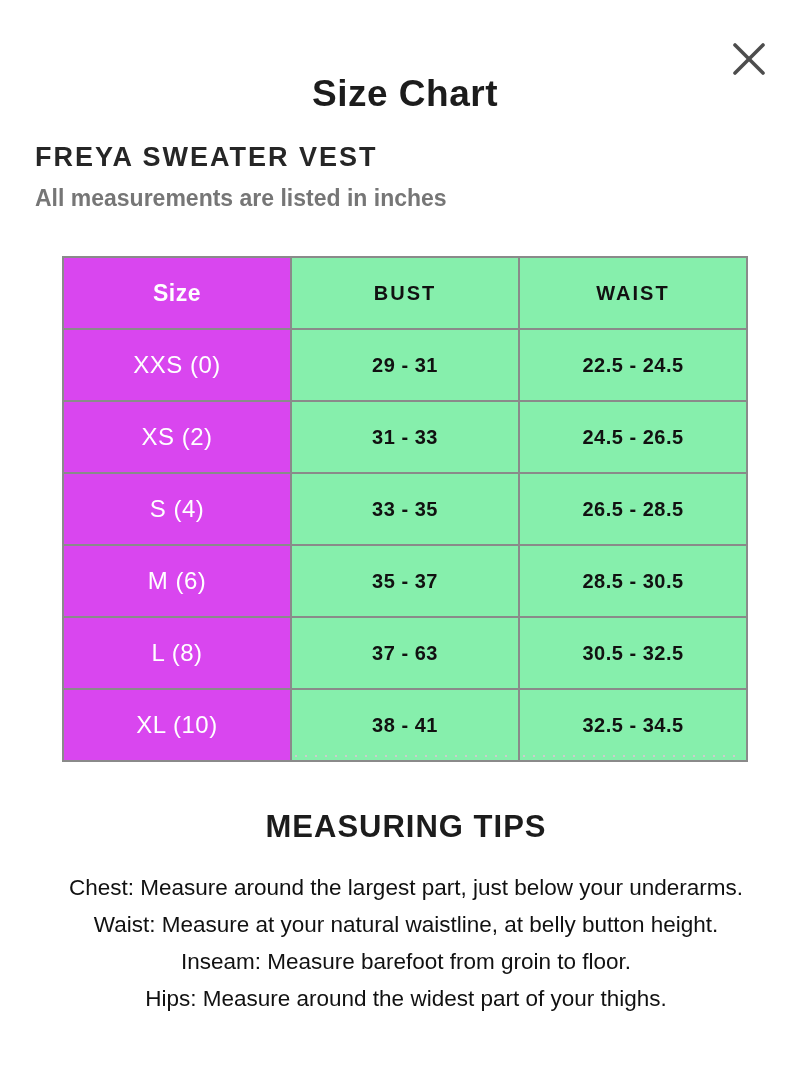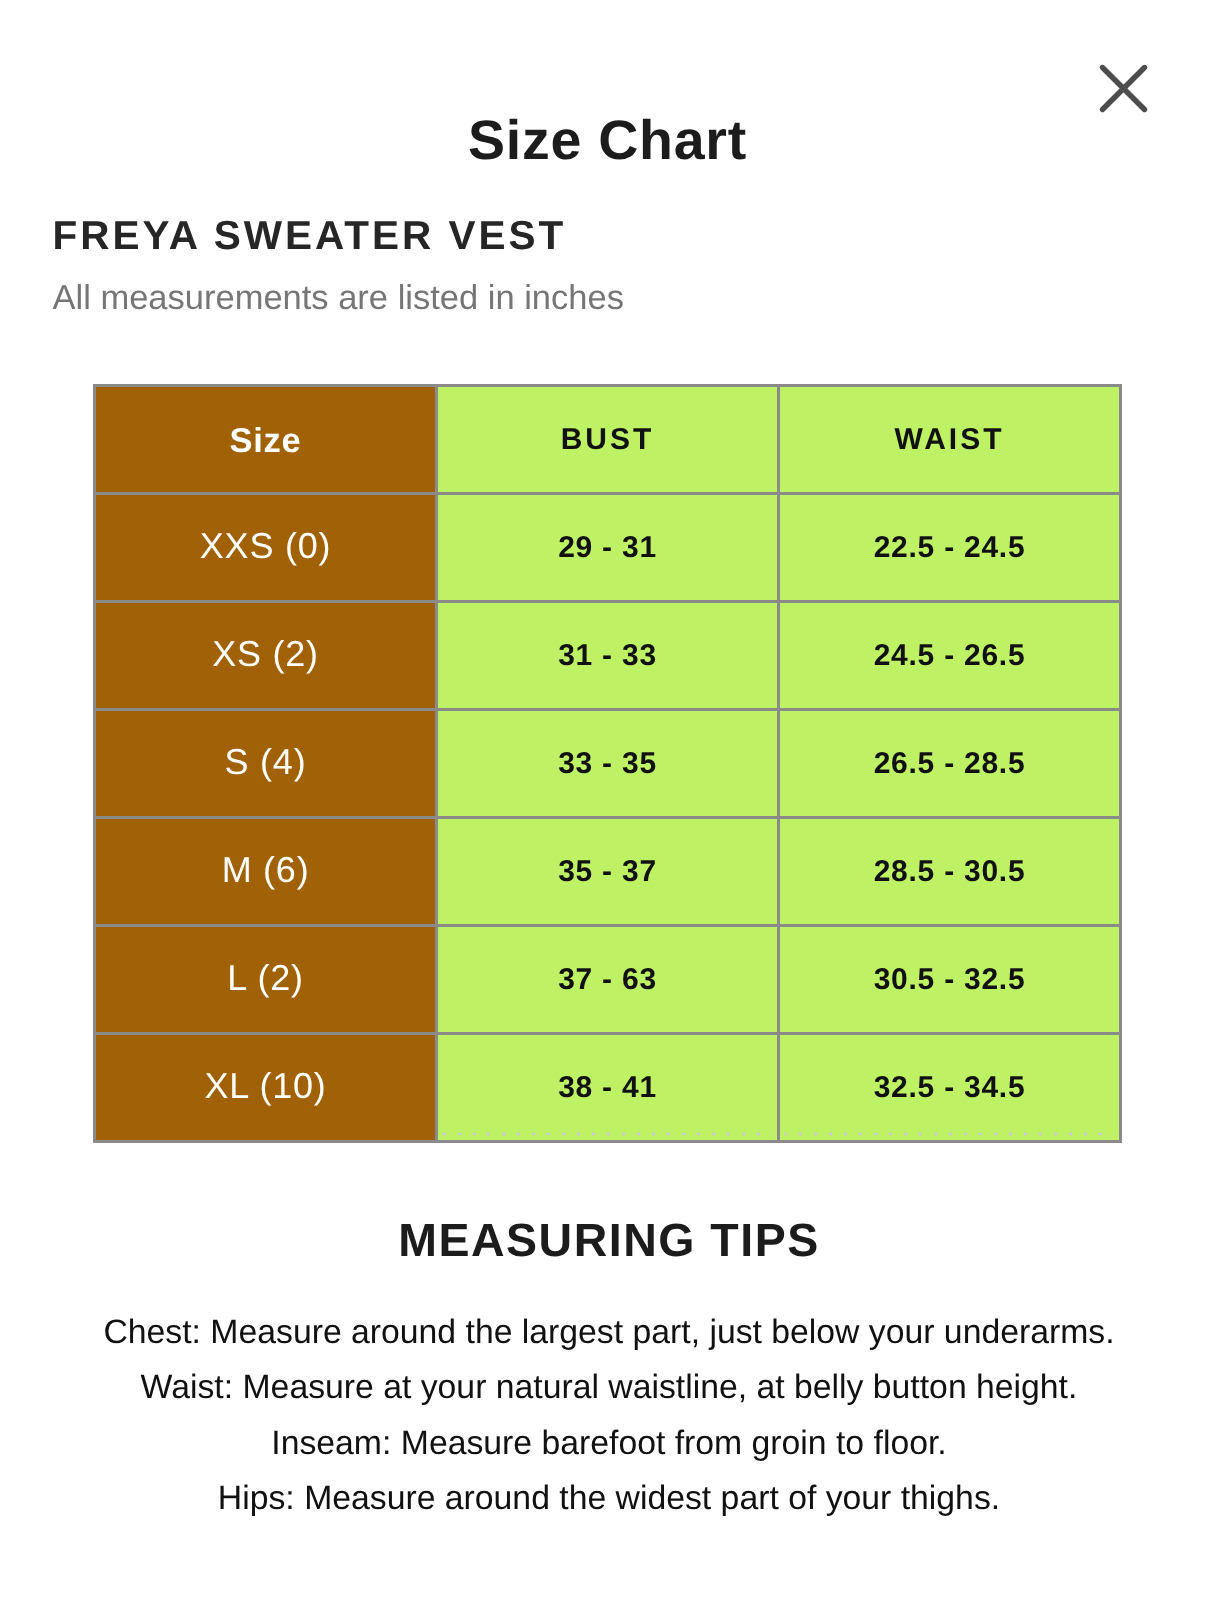--- a/index.html
+++ b/index.html
@@ -48,41 +48,41 @@
   }
   .product-name {
     font-size: 27px;
     font-weight: 700;
     letter-spacing: 2px;
     color: #262626;
   }
   .product-subtitle {
     margin-top: 12px;
     font-size: 23px;
-    font-weight: 400;
+    font-weight: 700;
     color: #767676;
   }
 
   
   .table-wrap { margin: 44px 62px 0 62px; }
   table.size-chart {
     width: 686px;
     border-collapse: collapse;
     table-layout: fixed;
   }
   table.size-chart th,
   table.size-chart td {
     border: 2px solid #8a8a8a;
     height: 72px;
     text-align: center;
     vertical-align: middle;
-    background: #bef264;
+    background: #86efac;
   }
   table.size-chart .size-col {
-    background: #a16207;
+    background: #d946ef;
     color: #ffffff;
   }
   th.size-col {
     font-size: 23px;
     font-weight: 700;
     letter-spacing: 0.5px;
   }
   td.size-col {
     font-size: 24px;
     font-weight: 400;
@@ -171,21 +171,21 @@
         <td class="size-col">S (4)</td>
         <td class="val">33 - 35</td>
         <td class="val">26.5 - 28.5</td>
       </tr>
       <tr>
         <td class="size-col">M (6)</td>
         <td class="val">35 - 37</td>
         <td class="val">28.5 - 30.5</td>
       </tr>
       <tr>
-        <td class="size-col">L (2)</td>
+        <td class="size-col">L (8)</td>
         <td class="val">37 - 63</td>
         <td class="val">30.5 - 32.5</td>
       </tr>
       <tr>
         <td class="size-col">XL (10)</td>
         <td class="val">38 - 41</td>
         <td class="val">32.5 - 34.5</td>
       </tr>
     </tbody>
   </table>

